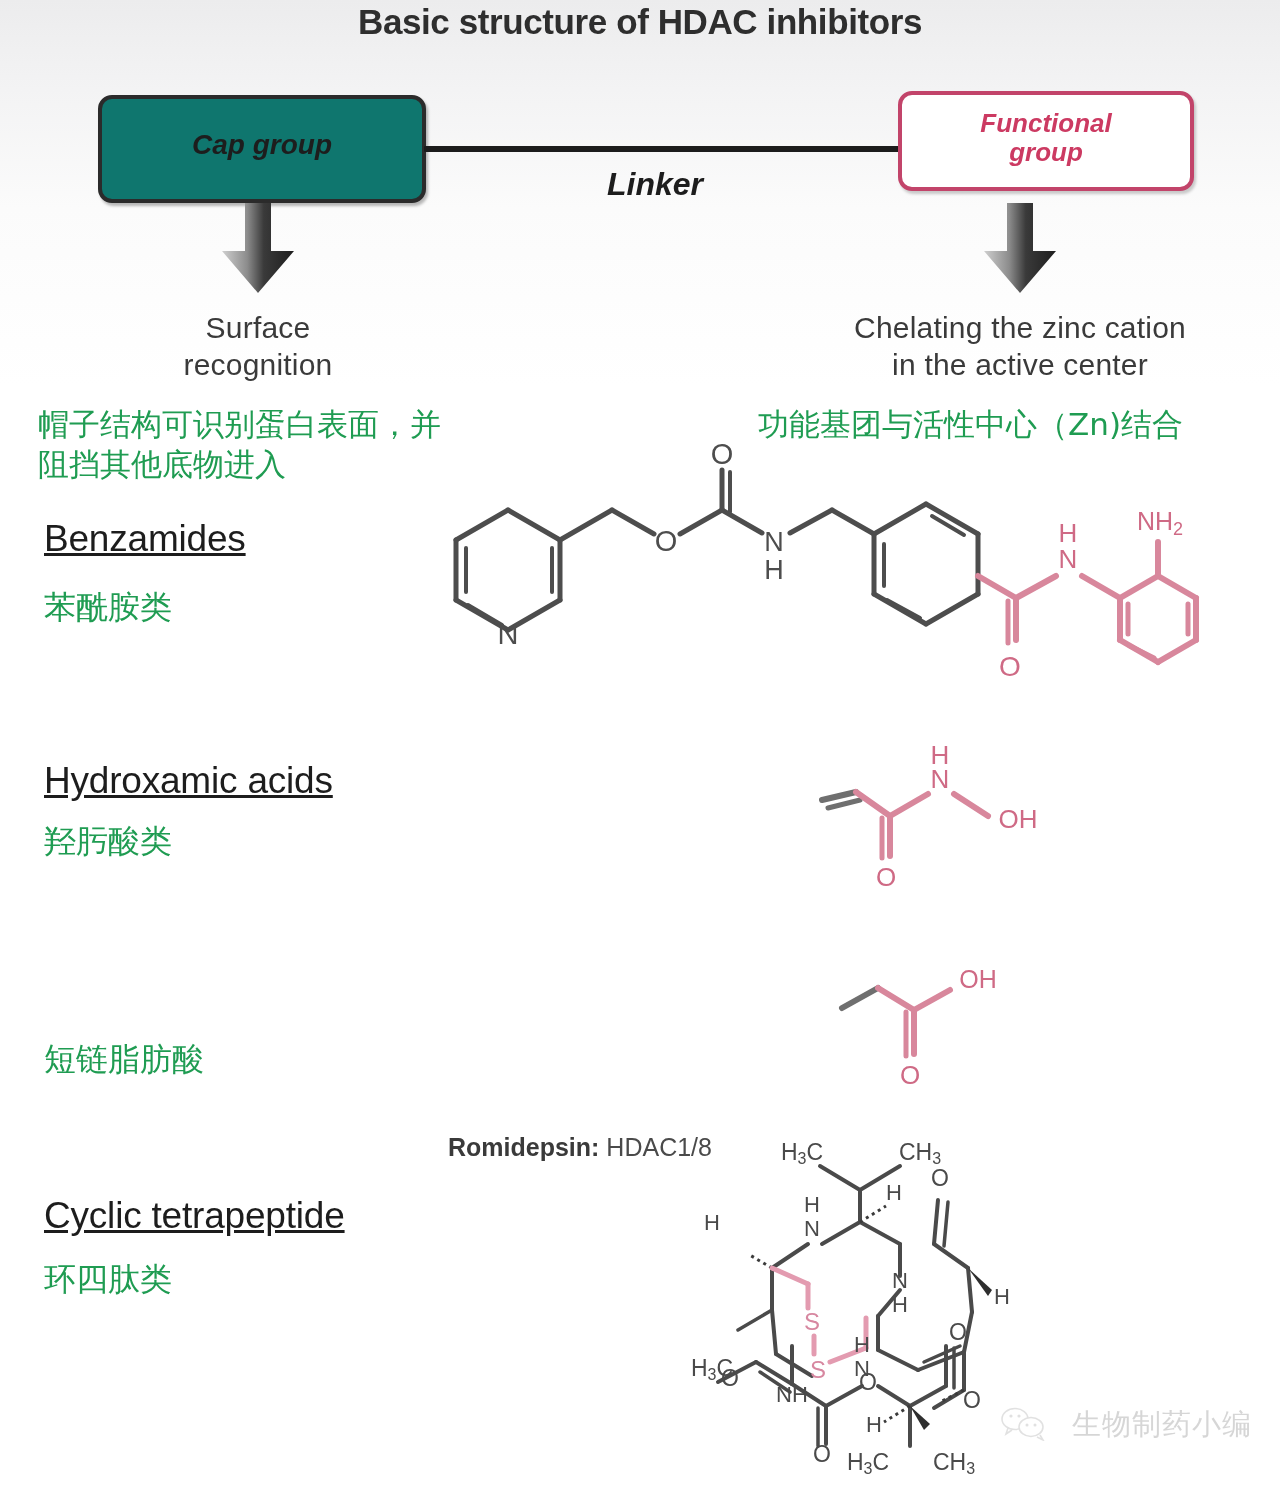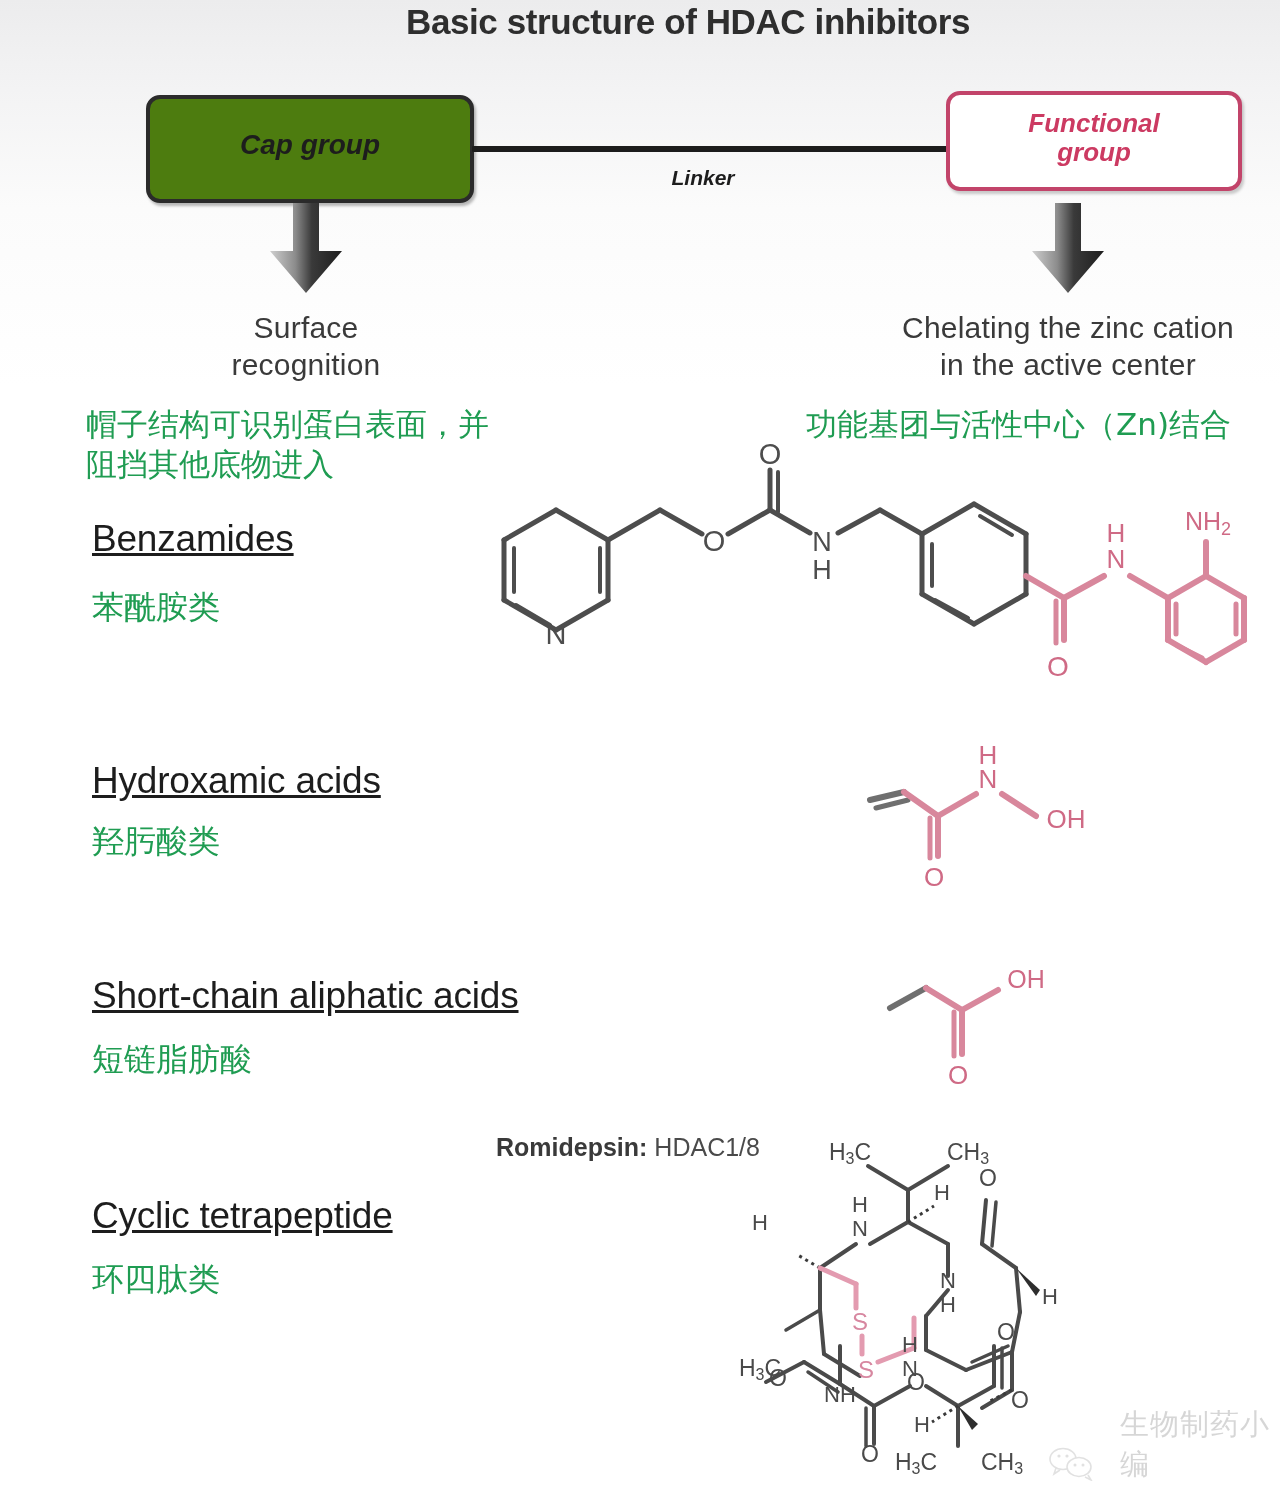--- a/index.html
+++ b/index.html
@@ -2,32 +2,32 @@
 <html><head>
 <meta charset="utf-8">
 <style>
   html,body{margin:0;padding:0;}
   body{
     width:1280px;height:1486px;
     background:linear-gradient(to bottom,#ececed 0%,#f3f3f4 6%,#fbfbfb 14%,#ffffff 26%,#ffffff 100%);
     font-family:"Liberation Sans","DejaVu Sans",sans-serif;
     position:relative;overflow:hidden;
   }
-  .page{position:absolute;inset:0;margin-left:48px;}
+  .page{position:absolute;inset:0;}
 
   
   .title{
     position:absolute;left:0;top:2px;width:1280px;text-align:center;
     font-size:35px;font-weight:bold;color:#2e2e2e;letter-spacing:-0.4px;
   }
 
   
   .cap-box{
     position:absolute;left:98px;top:95px;width:328px;height:108px;
-    border:4px solid #2b2b2b;border-radius:14px;background:#4d7c0f;
+    border:4px solid #2b2b2b;border-radius:14px;background:#0f766e;
     box-sizing:border-box;
     box-shadow:2px 3px 3px rgba(0,0,0,.28);
   }
   .cap-box .lbl{
     position:absolute;left:0;right:0;top:30px;text-align:center;
     font-size:28px;font-style:italic;font-weight:bold;color:#1d1d1d;
   }
   .func-box{
     position:absolute;left:898px;top:91px;width:296px;height:100px;
     border:4px solid #c2446a;border-radius:14px;background:#fff;
@@ -37,21 +37,21 @@
     position:absolute;left:0;right:0;top:14px;text-align:center;
     font-size:26px;font-style:italic;font-weight:bold;color:#cc3a62;
     line-height:1.12;
   }
   .linker-line{
     position:absolute;left:424px;top:146px;width:478px;height:6px;
     background:#1c1c1c;border-radius:1px;
   }
   .linker-lbl{
     position:absolute;left:560px;top:166px;width:190px;text-align:center;
-    font-size:21px;font-style:italic;font-weight:bold;color:#1d1d1d;
+    font-size:32px;font-style:italic;font-weight:bold;color:#1d1d1d;
   }
 
   
   .arrow{position:absolute;width:86px;height:90px;}
   .arrow svg{display:block;}
 
   
   .cap-en{
     position:absolute;text-align:center;font-size:30px;color:#3a3a3a;
     line-height:1.22;letter-spacing:.2px;
@@ -261,21 +261,20 @@
       <text x="74" y="134" font-family="Liberation Sans, sans-serif" font-size="26" fill="#cf6a85" text-anchor="middle">O</text>
       <text x="128" y="36" font-family="Liberation Sans, sans-serif" font-size="26" fill="#cf6a85" text-anchor="middle">N</text>
       <text x="128" y="12" font-family="Liberation Sans, sans-serif" font-size="26" fill="#cf6a85" text-anchor="middle">H</text>
       <g fill="none" stroke="#d8879c" stroke-width="6" stroke-linecap="round">
         <path d="M142,42 L176,64"></path>
       </g>
       <text x="206" y="76" font-family="Liberation Sans, sans-serif" font-size="26" fill="#cf6a85" text-anchor="middle">OH</text>
     </svg>
   </div>
 
-  <div class="cls-en" style="left:44px;top:975px;">Short-chain aliphatic acids</div>
   <div class="cls-zh" style="left:44px;top:1038px;">短链脂肪酸</div>
 
   <div class="struct" style="left:830px;top:968px;">
     <svg width="220" height="120" viewBox="0 0 220 120">
       <g fill="none" stroke="#d8879c" stroke-width="6" stroke-linecap="round">
         <path d="M12,40 L48,20" stroke="#6f6f6f"></path>
         <path d="M48,20 L84,42"></path>
         <path d="M84,42 L84,86"></path>
         <path d="M76,44 L76,88" stroke-width="5"></path>
         <path d="M84,42 L120,22"></path>

